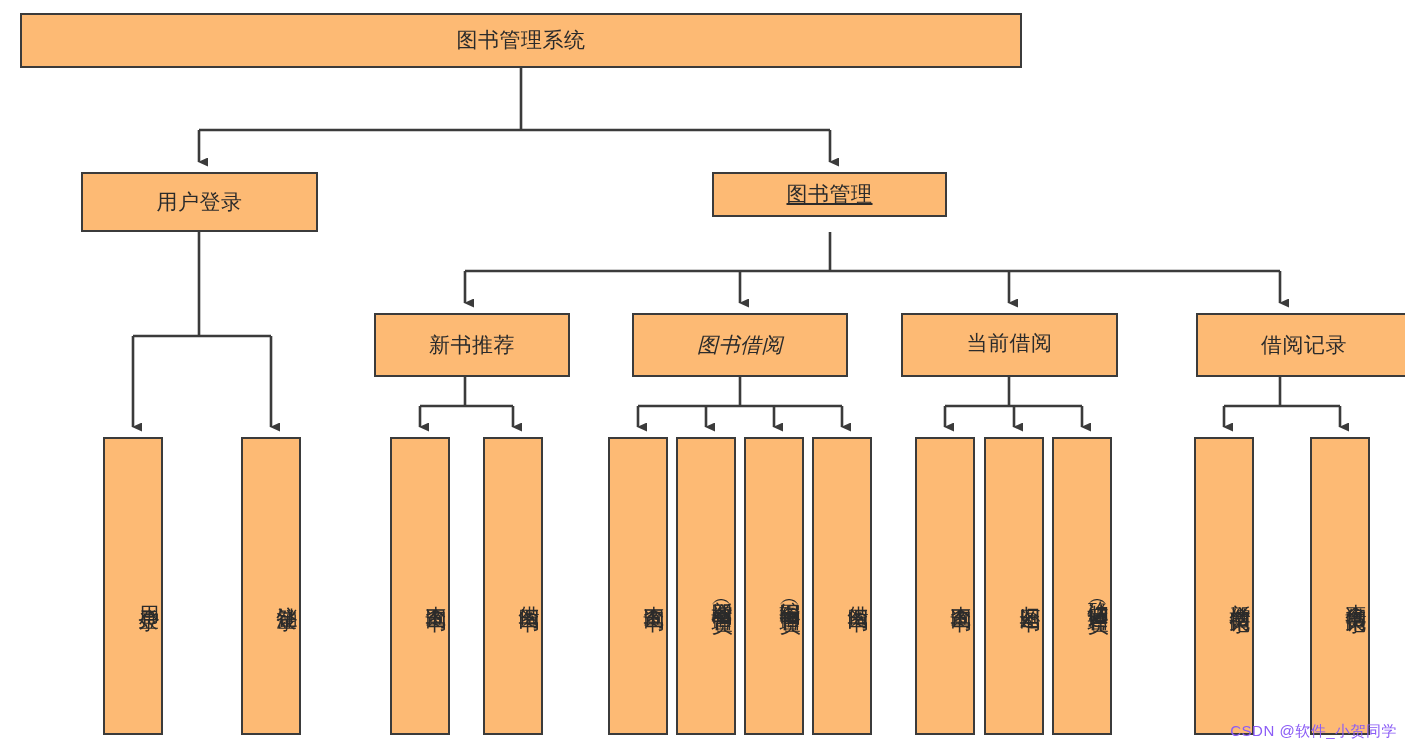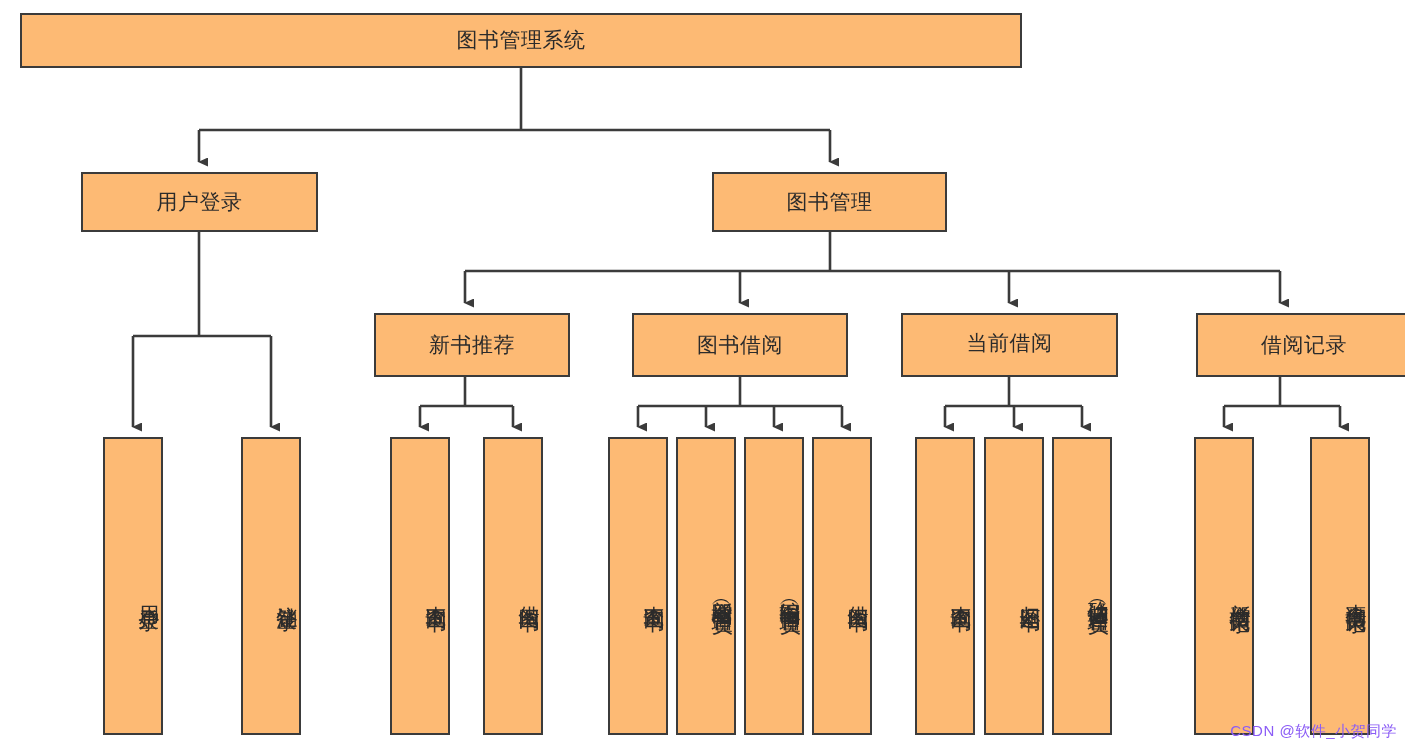--- a/index.html
+++ b/index.html
@@ -122,28 +122,28 @@
     </g>
   </svg>
 
   <div class="node horizontal" style="left:20px; top:13px; width:1002px; height:55px;">
     <span class="node-label">图书管理系统</span>
   </div>
 
   <div class="node horizontal" style="left:81px; top:172px; width:237px; height:60px;">
     <span class="node-label">用户登录</span>
   </div>
-  <div class="node horizontal" style="left:712px; top:172px; width:235px; height:60px;">
+  <div class="node horizontal" style="left:712px; top:172px; width:235px; height:45px;text-decoration:underline;">
     <span class="node-label">图书管理</span>
   </div>
 
   <div class="node horizontal" style="left:374px; top:313px; width:196px; height:64px;">
     <span class="node-label">新书推荐</span>
   </div>
-  <div class="node horizontal" style="left:632px; top:313px; width:216px; height:64px;">
+  <div class="node horizontal" style="left:632px; top:313px; width:216px; height:64px;font-style:italic;">
     <span class="node-label">图书借阅</span>
   </div>
   <div class="node horizontal" style="left:901px; top:313px; width:217px; height:64px;font-family:Liberation Mono, monospace;">
     <span class="node-label">当前借阅</span>
   </div>
   <div class="node horizontal" style="left:1196px; top:313px; width:216px; height:64px;">
     <span class="node-label">借阅记录</span>
   </div>
 
   <div class="node vertical" style="left:103px; top:437px; width:60px; height:298px;">

